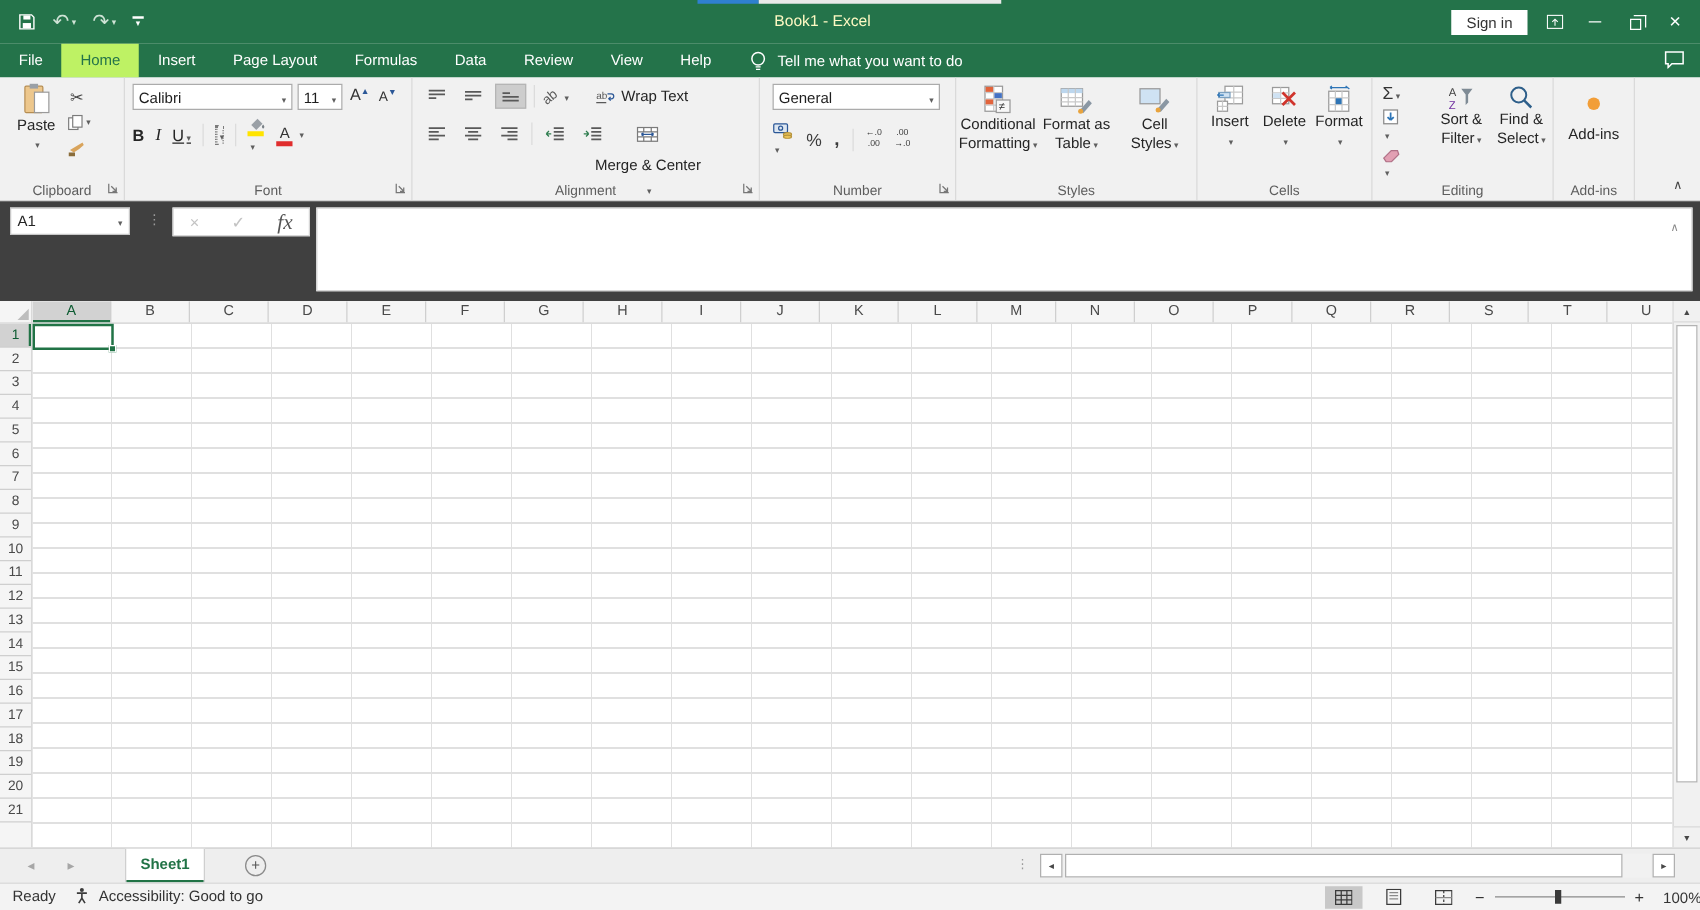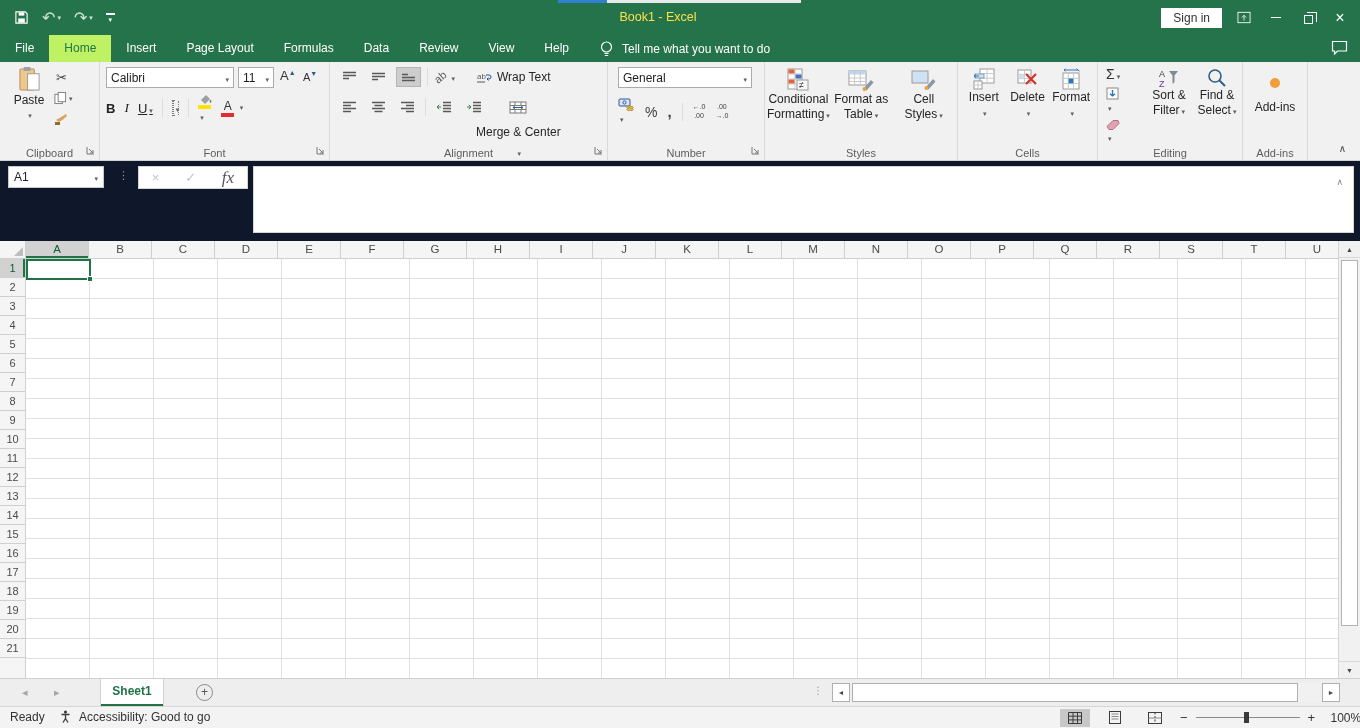--- a/index.html
+++ b/index.html
@@ -12,21 +12,21 @@
   #titlebar { left:0; top:0; width:1360px; height:35px; background:#24734a; color:#fff; }
   #loadstrip-blue { left:558px; top:0; width:49px; height:3px; background:#2f80d0; }
   #loadstrip-white { left:607px; top:0; width:194px; height:3px; background:#e9e9e9; }
   #qat { left:14px; top:0; height:35px; display:flex; align-items:center; gap:13px; position:absolute; }
   .qbtn { display:flex; align-items:center; gap:2px; cursor:default; }
   .undoredo { font-size:16px; color:#cfe3d6; line-height:1; }
   .dd-w::after { content:"▾"; font-size:7px; color:#cfe3d6; }
   .qat-custom { display:flex; flex-direction:column; align-items:center; }
   .qat-custom i { display:block; width:9px; height:2px; background:#fff; margin-bottom:1px; }
   .qat-custom::after { content:"▾"; font-size:7px; color:#fff; line-height:4px; }
-  #title-center { left:0; top:0; width:1316px; height:35px; text-align:center; line-height:35px; font-size:12.5px; color:#fde047; }
+  #title-center { left:0; top:0; width:1316px; height:35px; text-align:center; line-height:35px; font-size:12.5px; color:#fef9c3; }
   #tb-right { right:10px; top:0; height:35px; display:flex; align-items:center; gap:12px; position:absolute; }
   #signin { background:#fff; color:#333; font-size:12px; padding:3px 12px; border-radius:0; }
   .winbtn { color:#fff; display:flex; align-items:center; justify-content:center; width:20px; height:20px; }
   #min-glyph { width:10px; height:1.5px; background:#fff; display:inline-block; }
   #restore-glyph { position:relative; width:9px; height:9px; border:1px solid #fff; display:inline-block; margin-top:3px; }
   #restore-glyph::before { content:""; position:absolute; left:2px; top:-4px; width:9px; height:9px; border:1px solid #fff; border-bottom:none; border-left:none; }
   #close-glyph { font-size:16px; line-height:1; }
 
   
   #menubar { left:0; top:35px; width:1360px; height:27px; background:#24734a; display:flex; align-items:center; color:#fff; font-size:12px; }
@@ -104,21 +104,21 @@
   #findselect-btn { position:absolute; left:96px; top:0; width:46px; }
   .sigma { font-size:14px; color:#333; line-height:14px; }
 
   
   #grp-addins { width:65px; }
   #addins-btn { margin:6px auto 0; }
   .orange-dot { width:10px; height:10px; border-radius:50%; background:#f29e38; margin:4px auto 12px; }
   #ribbon-collapse { position:absolute; right:14px; bottom:6px; color:#444; font-size:10px; }
 
   
-  #fbar { left:0; top:161px; width:1360px; height:80px; background:#0f172a; }
+  #fbar { left:0; top:161px; width:1360px; height:80px; background:#404040; }
   #namebox { left:8px; top:5px; width:96px; height:22px; background:#fff; border:1px solid #c8c8c8; display:flex; align-items:center; justify-content:space-between; padding:0 5px; }
   #fbar-dots { left:118px; top:8px; color:#9a9a9a; font-size:11px; }
   #fbtns { left:138px; top:5px; width:110px; height:23px; background:#fff; border:1px solid #d6d6d6; display:flex; align-items:center; justify-content:space-around; }
   .fbtn-dis { color:#c3c3c3; font-size:13px; }
   .fx { font-family:"Liberation Serif", serif; font-style:italic; font-size:17px; color:#555; }
   #finput { left:253px; top:5px; width:1101px; height:67px; background:#fff; border:1px solid #d6d6d6; }
   #fbar-collapse { right:10px; top:10px; color:#888; font-size:9px; position:absolute; }
 
   
   #grid { left:0; top:241px; width:1360px; height:437px; background:#fff; }

